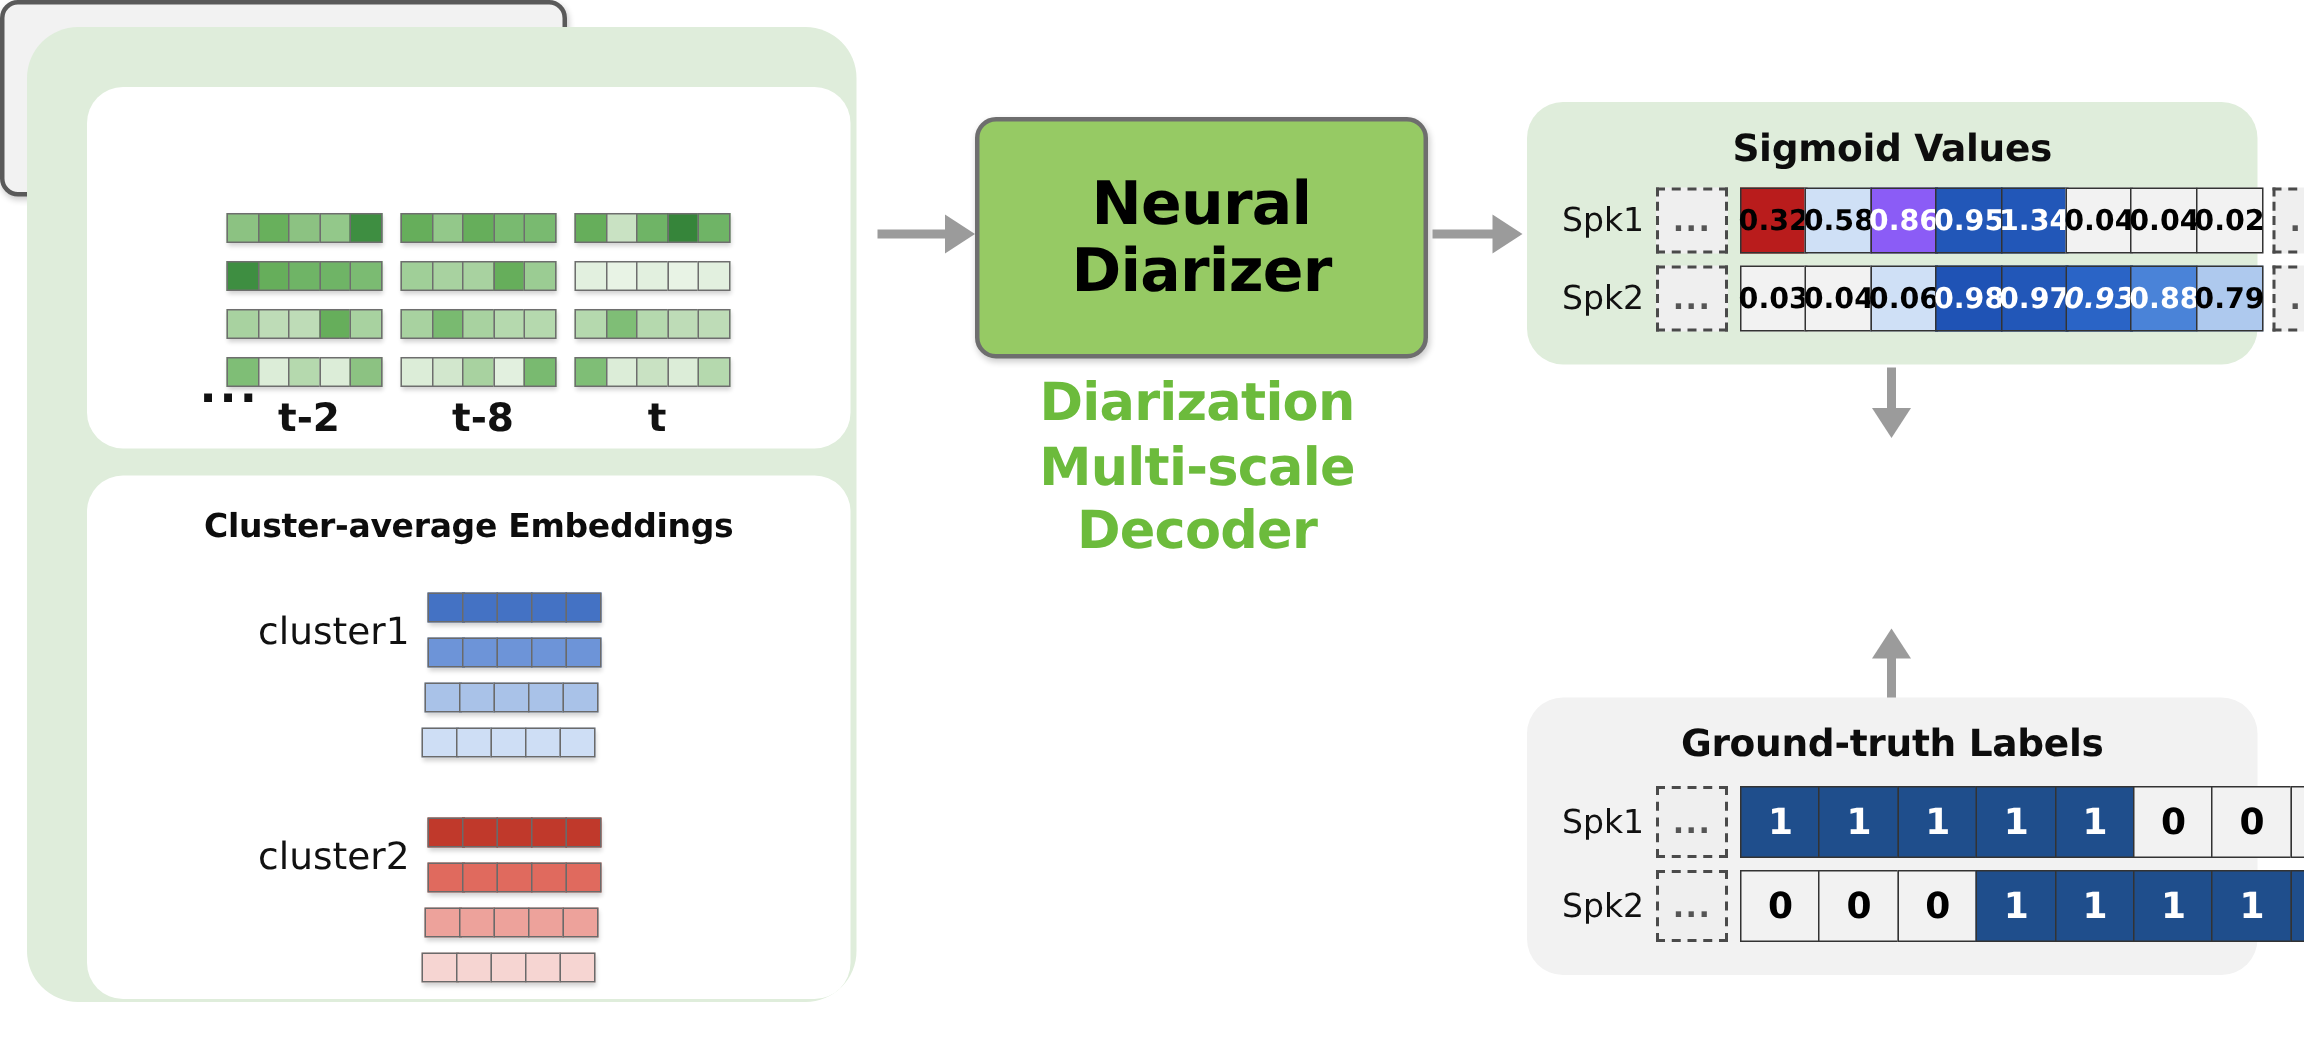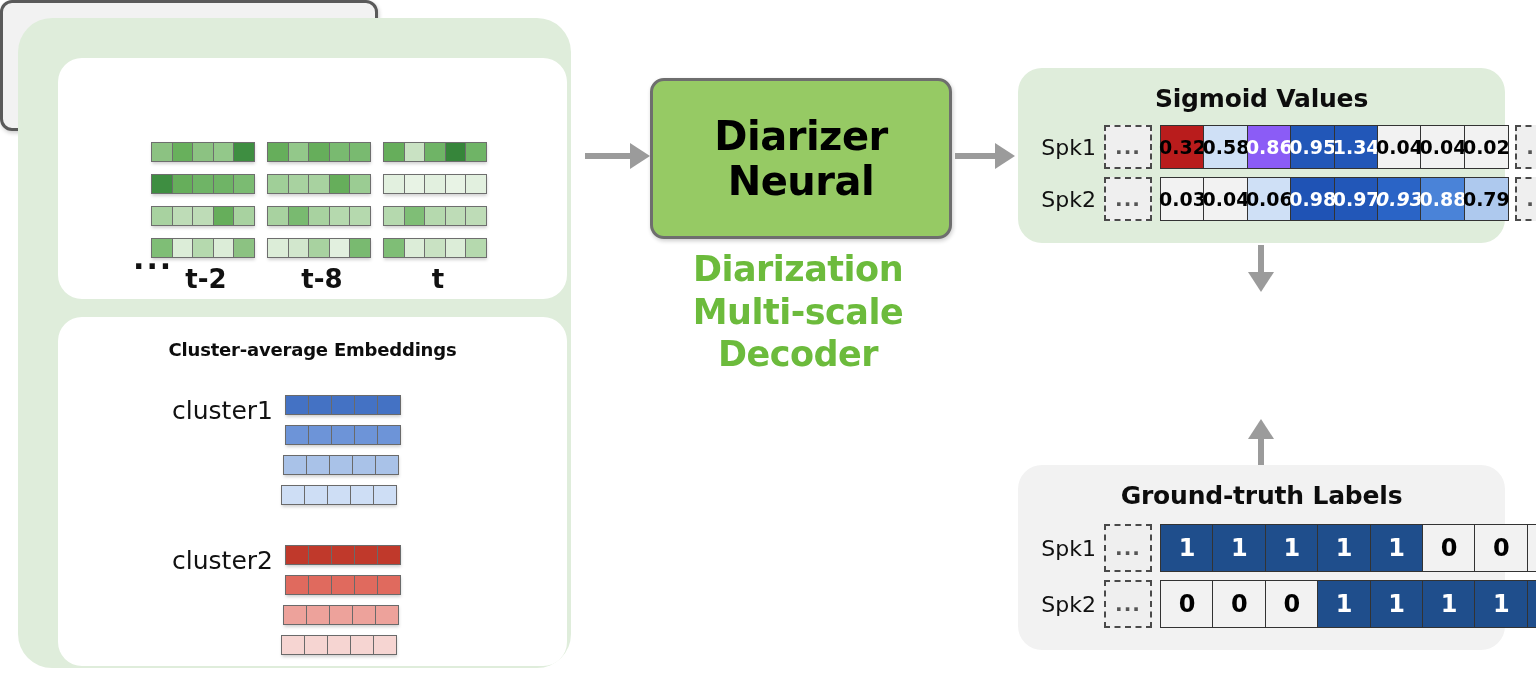--- a/index.html
+++ b/index.html
@@ -18,40 +18,40 @@
     position:absolute;background:#ffffff;border-radius:24px;
   }
   #card-mse{left:40px;top:40px;width:509px;height:241px;}
   #card-cae{left:40px;top:299px;width:509px;height:349px;}
 
   .card-title{
     position:absolute;left:0;right:0;text-align:center;
     font-weight:bold;color:#0d0d0d;letter-spacing:-0.2px;
   }
   #title-mse{top:24px;font-size:26px;}
-  #title-cae{top:22px;font-size:18px;}
+  #title-cae{top:22px;font-size:22px;}
 
   
   .msgrid{position:absolute;left:0;top:0;}
   .mse-ellipsis{
     position:absolute;left:75px;top:186px;font-size:30px;font-weight:bold;
     color:#111;letter-spacing:2px;line-height:1;
   }
   .emb-row{position:absolute;display:flex;
     box-shadow:1px 2px 3px rgba(0,0,0,.18);}
   .emb-cell{width:22px;height:20px;border:1.4px solid #6e6e6e;
     margin-right:-1.4px;box-sizing:border-box;}
   .tick-label{
     position:absolute;font-size:26px;font-weight:bold;color:#111;
     text-align:center;width:70px;
   }
 
   
   .cluster-label{
-    position:absolute;font-size:25px;color:#111;text-align:right;width:140px;
+    position:absolute;font-size:25px;color:#111;text-align:right;width:140px;margin-top:10px;
   }
   .cl-row{position:absolute;display:flex;
     box-shadow:1px 2px 3px rgba(0,0,0,.18);}
   .cl-cell{width:24.5px;height:20px;border:1.6px solid #6a6a6a;
     margin-right:-1.6px;box-sizing:border-box;}
 
   
   #nd-box{
     position:absolute;left:650px;top:78px;width:296px;height:155px;
     background:#96ca64;border:3px solid #6e6e6e;border-radius:14px;
@@ -292,22 +292,22 @@
           </div>
         </div>
     </div>
   </div>
 
   <div class="arrow-h" style="left:585px;top:153px;width:48px;"></div>
   <div class="arrow-head-r" style="left:630px;top:143px;"></div>
 
   <div id="nd-box">
     <div class="nd-text">
+      <div>Neural</div>
       <div>Diarizer</div>
-      <div>Neural</div>
     </div>
   </div>
   <div id="nd-caption">
     <div>Diarization</div>
     <div>Multi-scale</div>
     <div>Decoder</div>
   </div>
 
   <div class="arrow-h" style="left:955px;top:153px;width:44px;"></div>
   <div class="arrow-head-r" style="left:995px;top:143px;"></div>

